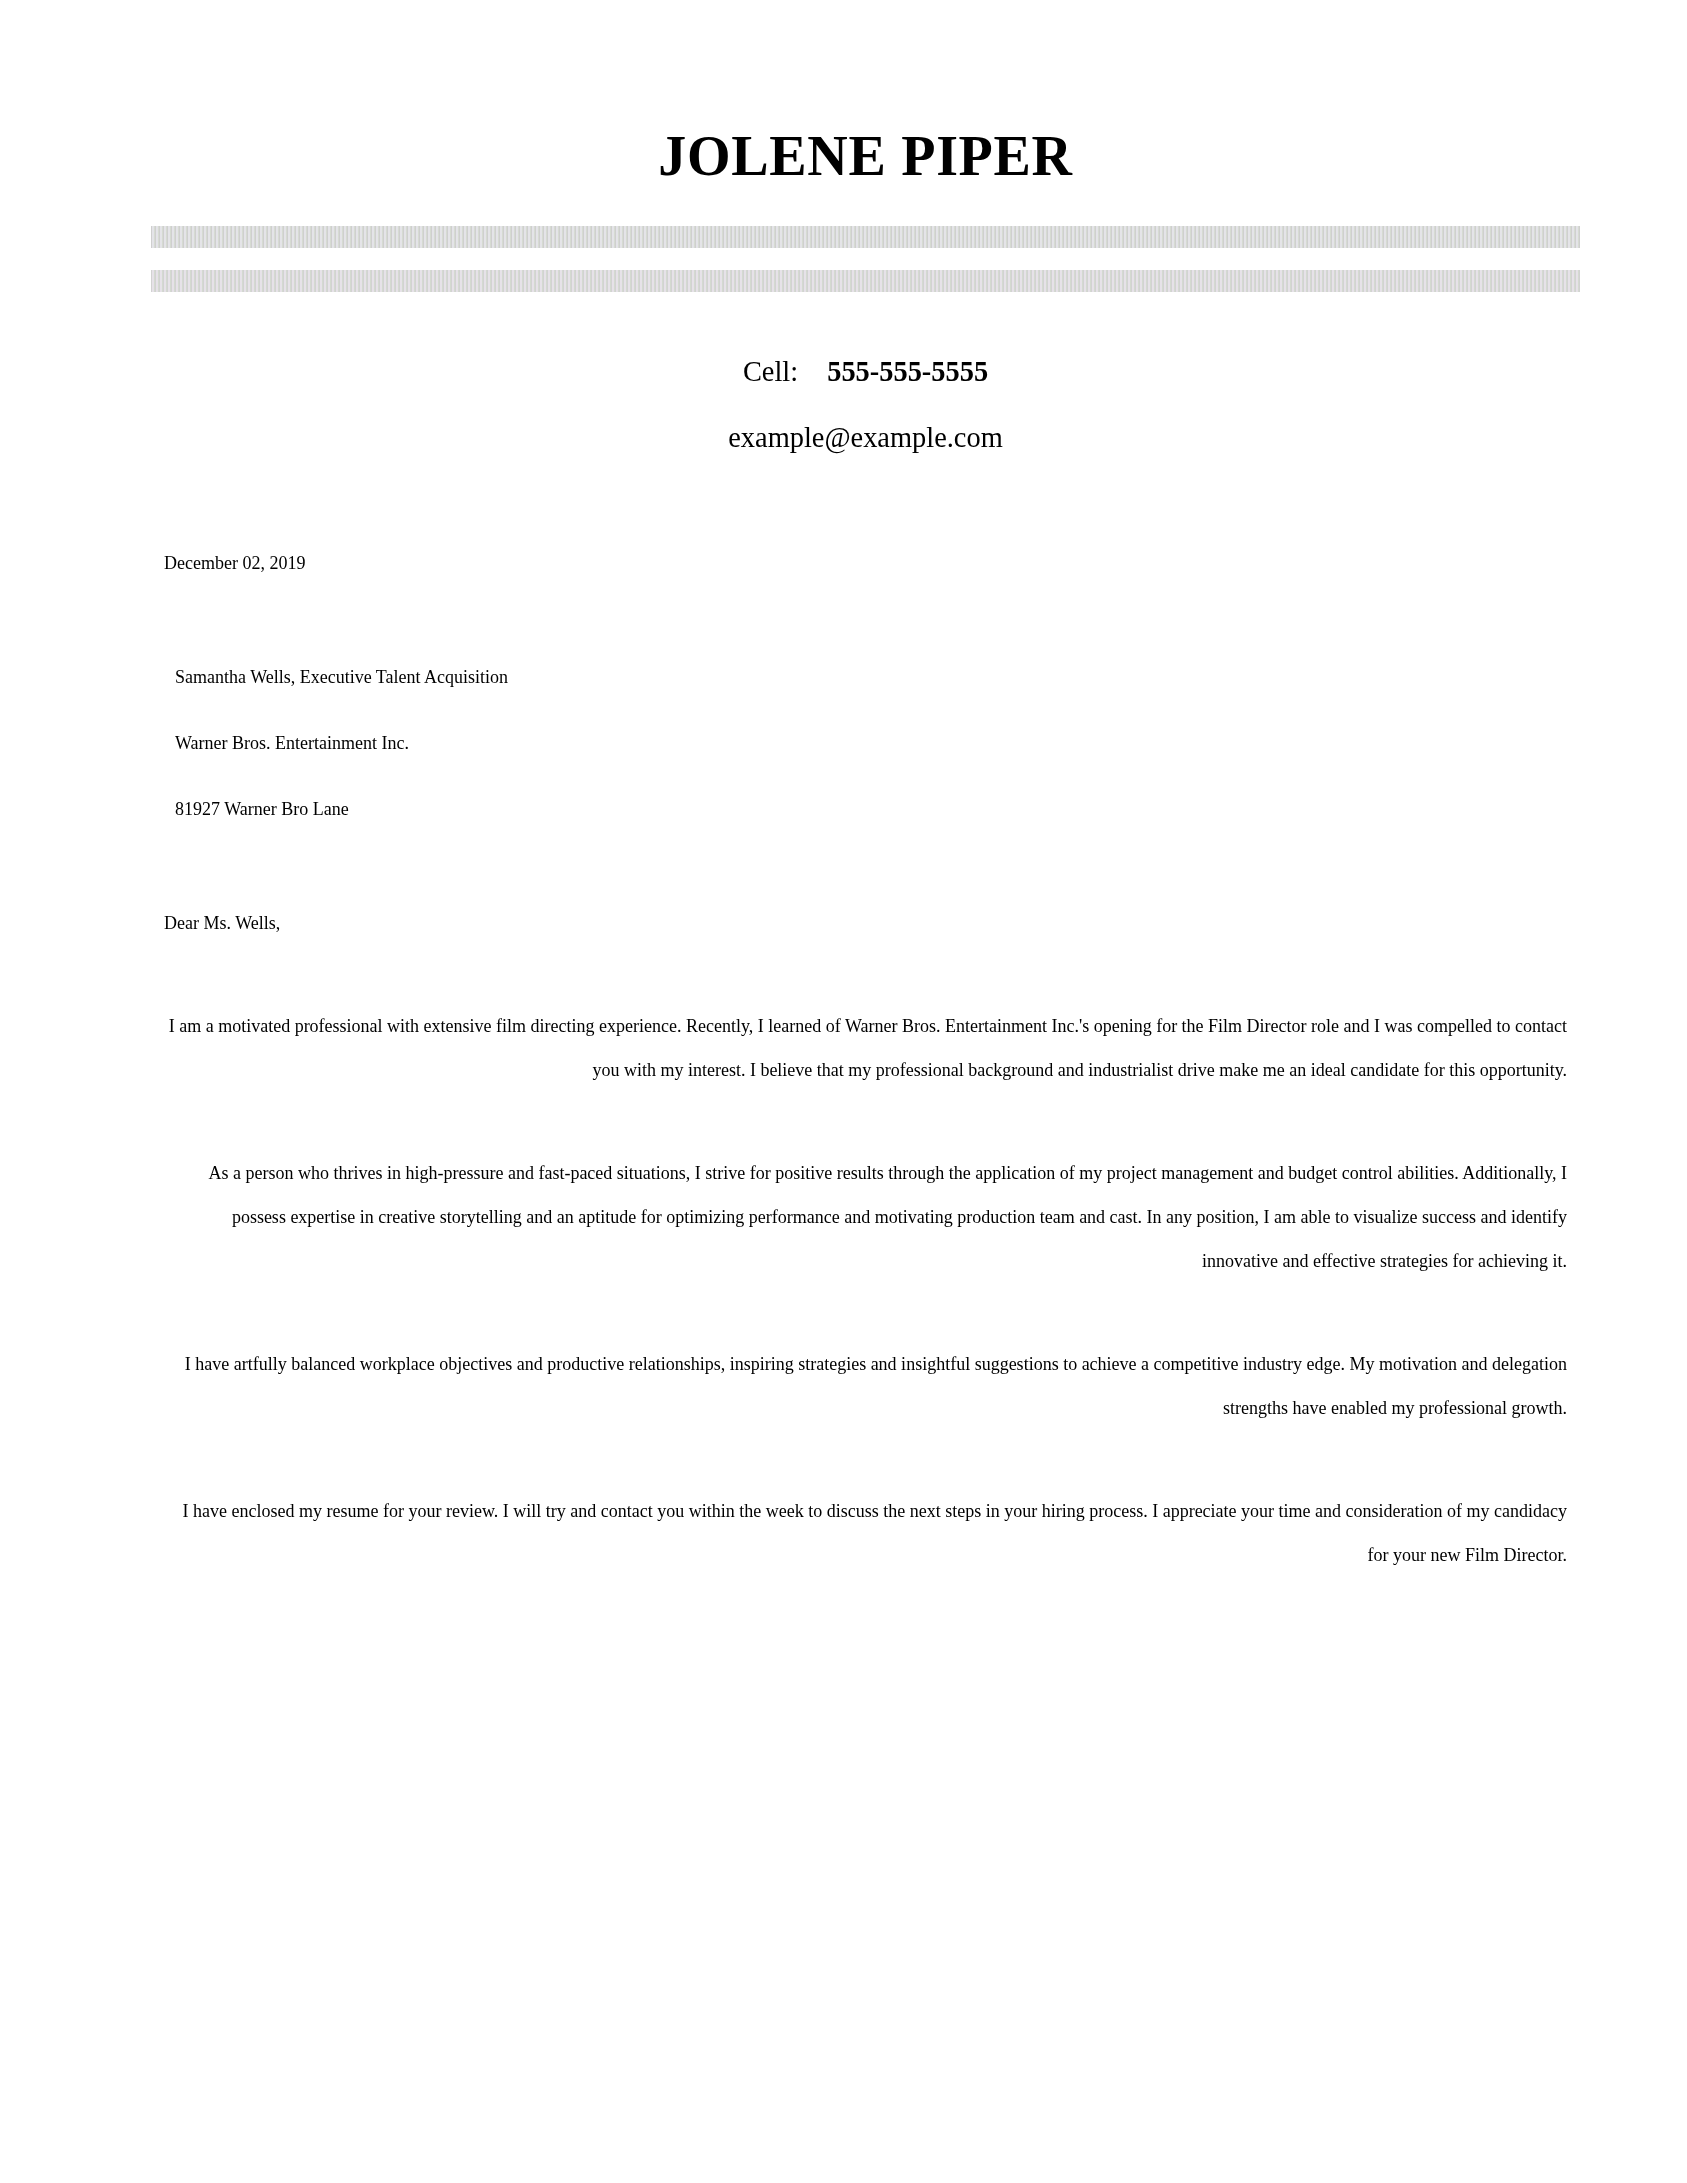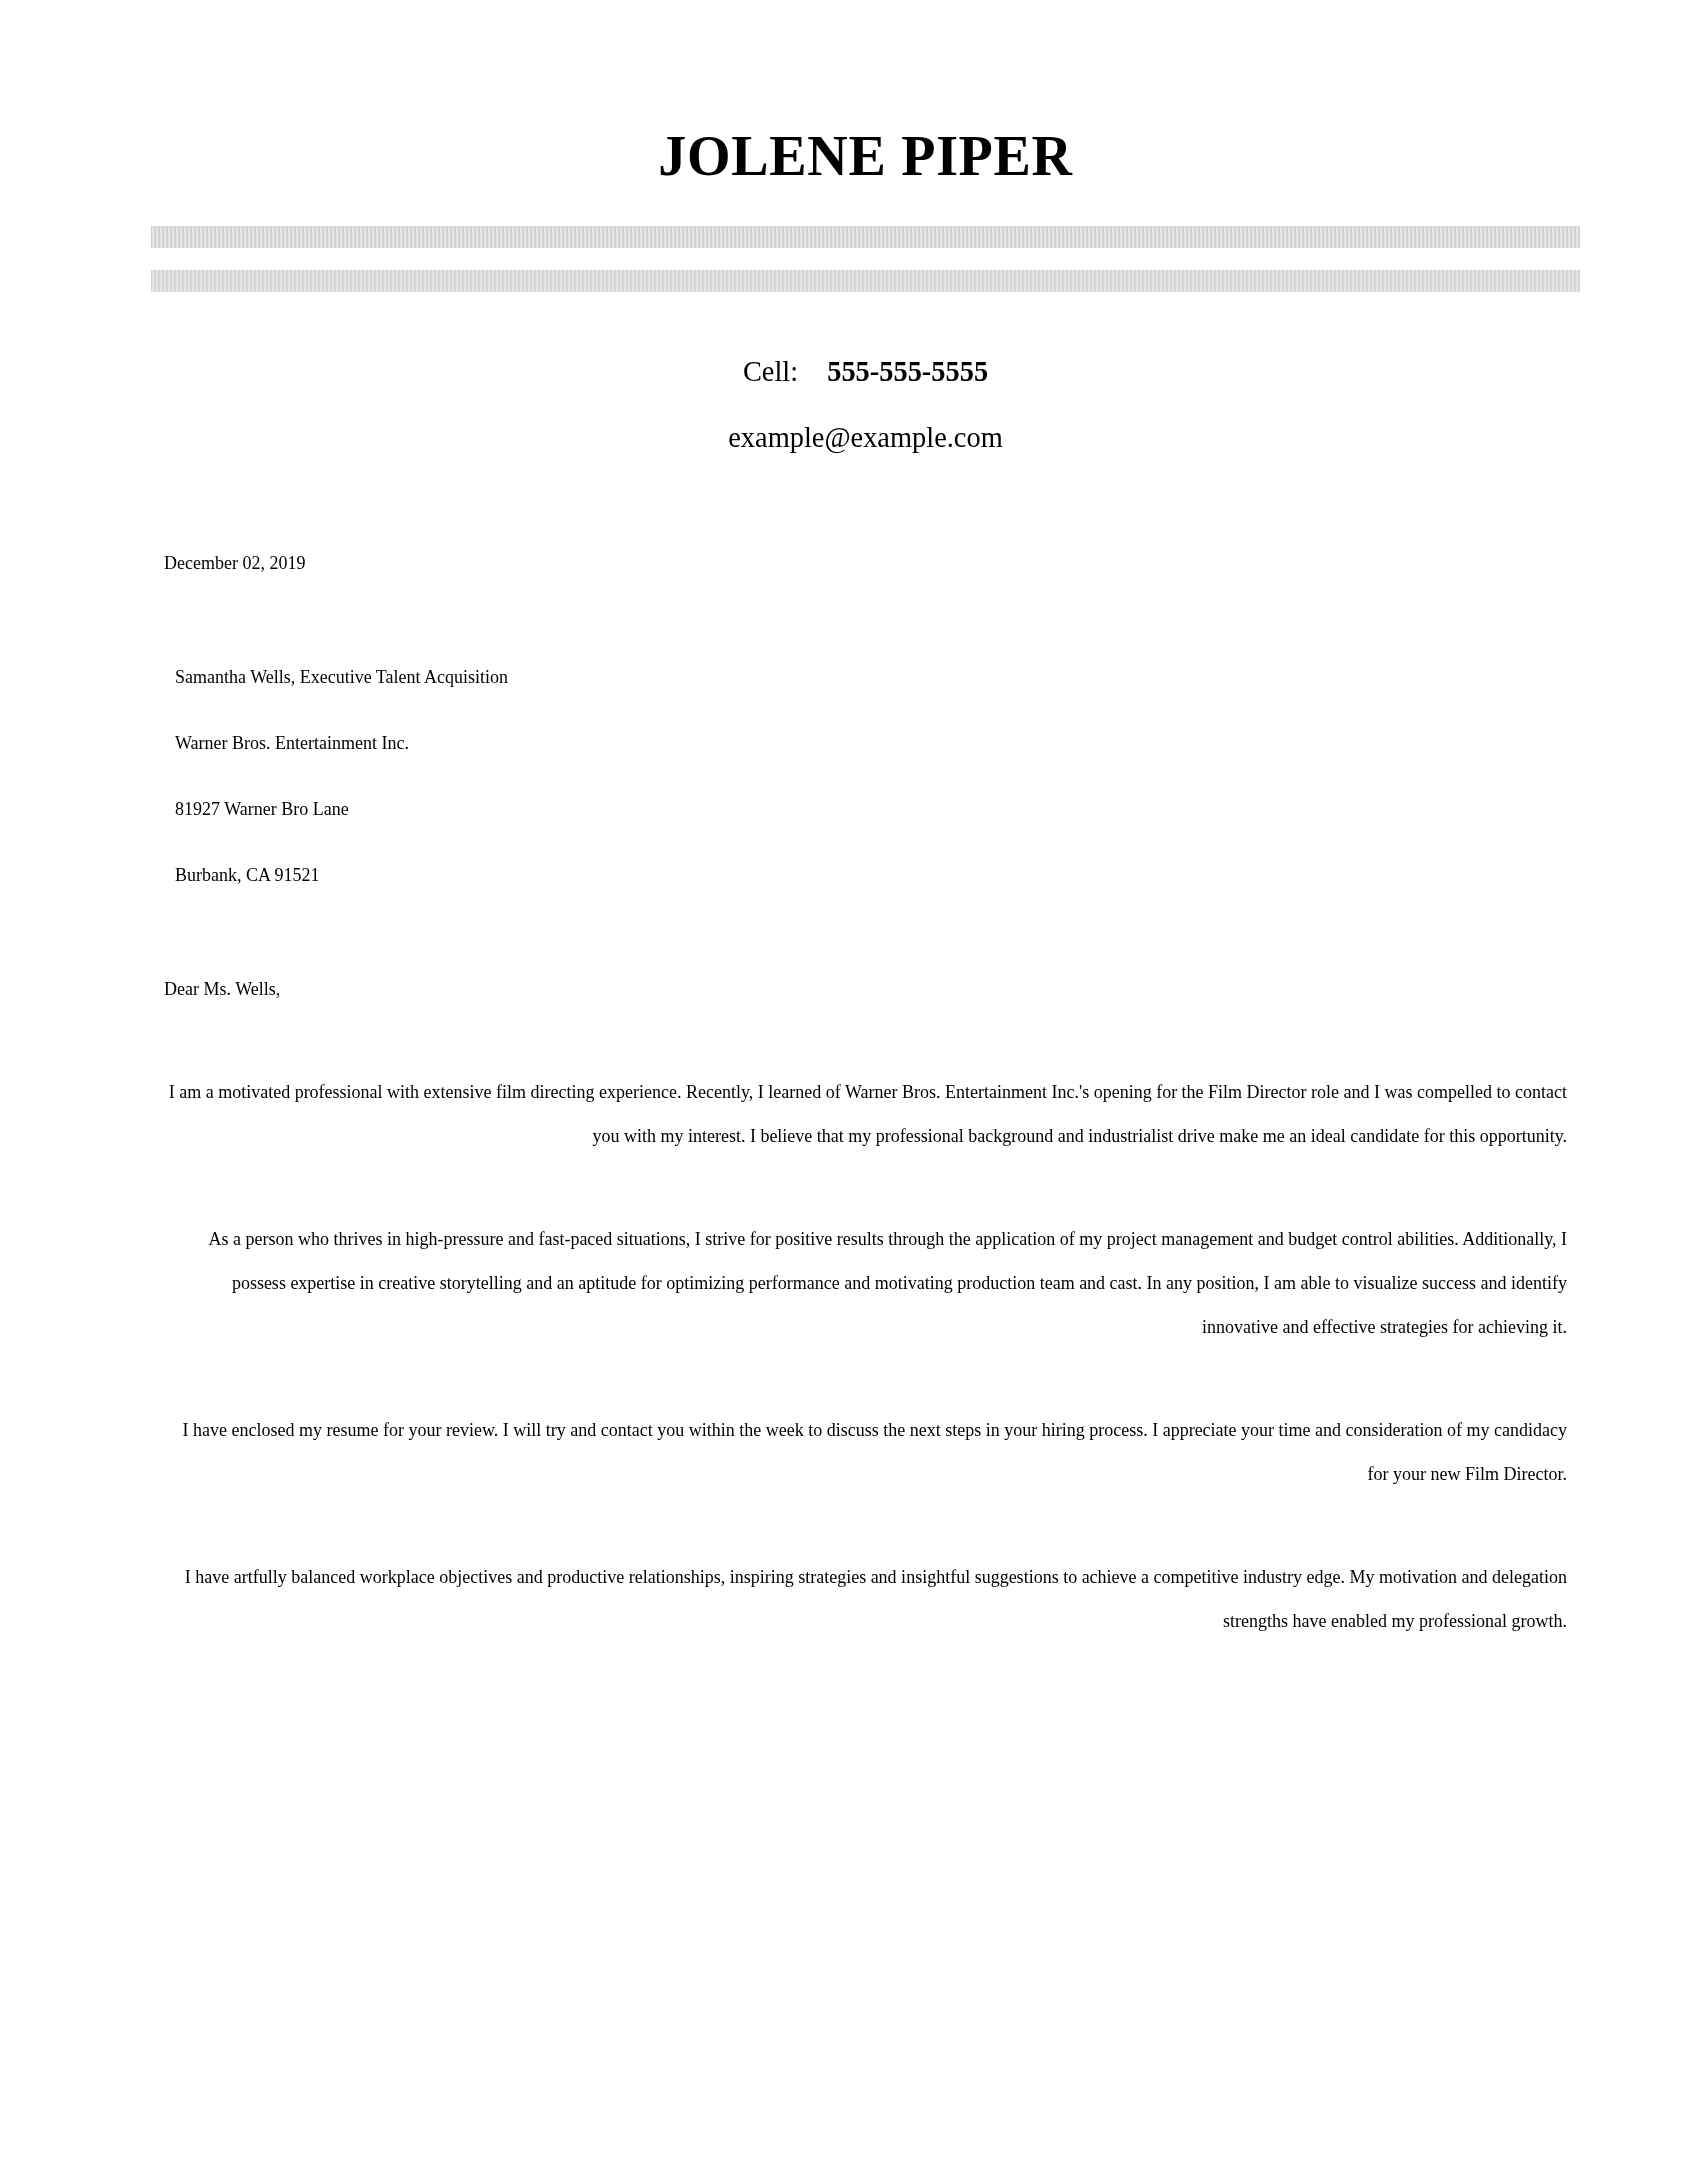--- a/index.html
+++ b/index.html
@@ -71,27 +71,26 @@
   </div>
 
   <div class="letter">
 
     <div class="block">December 02, 2019</div>
 
     <div class="block">
       <div>Samantha Wells, Executive Talent Acquisition</div>
       <div>Warner Bros. Entertainment Inc.</div>
       <div>81927 Warner Bro Lane</div>
-      <div>Burbank, CA 91521</div>
     </div>
 
     <div class="block">Dear Ms. Wells,</div>
 
     <p>I am a motivated professional with extensive film directing experience. Recently, I learned of Warner Bros. Entertainment Inc.'s opening for the Film Director role and I was compelled to contact you with my interest. I believe that my professional background and industrialist drive make me an ideal candidate for this opportunity.</p>
     <p>As a person who thrives in high-pressure and fast-paced situations, I strive for positive results through the application of my project management and budget control abilities. Additionally, I possess expertise in creative storytelling and an aptitude for optimizing performance and motivating production team and cast. In any position, I am able to visualize success and identify innovative and effective strategies for achieving it.</p>
+    <p>I have artfully balanced workplace objectives and productive relationships, inspiring strategies and insightful suggestions to achieve a competitive industry edge. My motivation and delegation strengths have enabled my professional growth.</p>
     <p>I have enclosed my resume for your review. I will try and contact you within the week to discuss the next steps in your hiring process. I appreciate your time and consideration of my candidacy for your new Film Director.</p>
-    <p>I have artfully balanced workplace objectives and productive relationships, inspiring strategies and insightful suggestions to achieve a competitive industry edge. My motivation and delegation strengths have enabled my professional growth.</p>
 
 
   </div>
 
 </div>
 
 
 </body></html>

